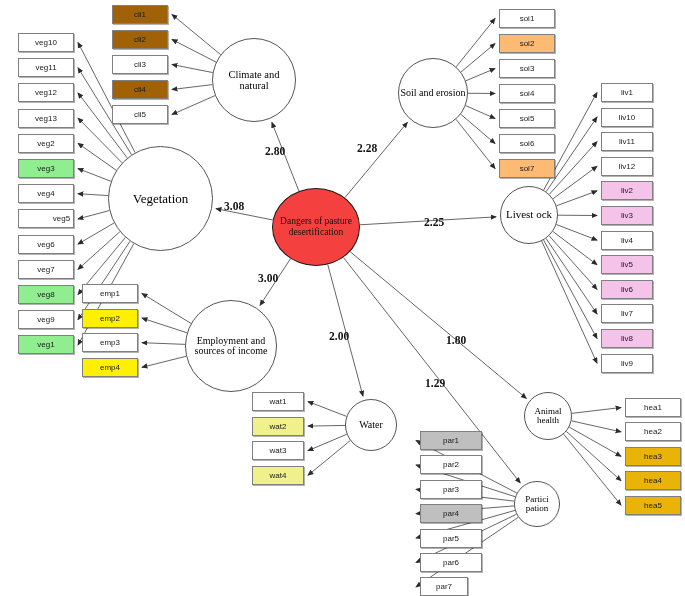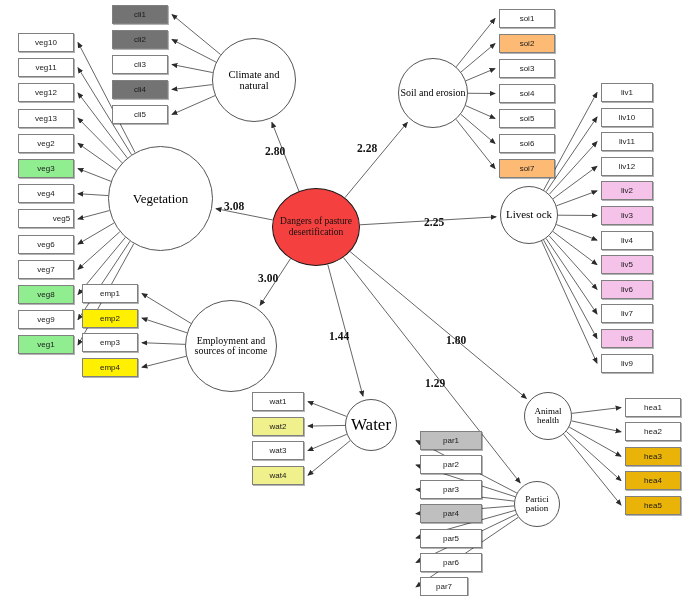--- a/index.html
+++ b/index.html
@@ -11,21 +11,21 @@
     position:absolute;box-sizing:border-box;
     border:1px solid #808080;background:#ffffff;
     font-family:"Liberation Sans", sans-serif;
     font-size:8px;color:#1a1a1a;
     display:flex;align-items:center;justify-content:center;
     box-shadow:1px 1px 0 rgba(0,0,0,0.30);
     height:19px;
   }
   .ind.c-green  {background:#90EE90;}
   .ind.c-bgreen {background:#eab308;}
-  .ind.c-orange {background:#737373;}
+  .ind.c-orange {background:#a16207;}
   .ind.c-yellow {background:#FFF000;}
   .ind.c-lyellow{background:#F0F08C;}
   .ind.c-blue   {background:#fdba74;}
   .ind.c-pink   {background:#F5C2EA;}
   .ind.c-gray   {background:#BFBFBF;}
 
   .lat{
     position:absolute;box-sizing:border-box;border:1px solid #555;
     border-radius:50%;background:#ffffff;
     display:flex;align-items:center;justify-content:center;text-align:center;
@@ -134,36 +134,36 @@
   </div>
   <div class="lat" id="lat-soil" style="left:398px;top:58px;width:70px;height:70px;font-size:10px;">
     <span>Soil and erosion</span>
   </div>
   <div class="lat" id="lat-livestock" style="left:500px;top:186px;width:58px;height:58px;font-size:11px;">
     <span>Livest ock</span>
   </div>
   <div class="lat" id="lat-employment" style="left:185px;top:300px;width:92px;height:92px;font-size:10px;">
     <span>Employment and sources of income</span>
   </div>
-  <div class="lat" id="lat-water" style="left:345px;top:399px;width:52px;height:52px;font-size:17px;">
+  <div class="lat" id="lat-water" style="left:345px;top:399px;width:52px;height:52px;font-size:10px;">
     <span>Water</span>
   </div>
   <div class="lat" id="lat-health" style="left:524px;top:392px;width:48px;height:48px;font-size:9px;">
     <span>Animal health</span>
   </div>
   <div class="lat" id="lat-participation" style="left:514px;top:481px;width:46px;height:46px;font-size:9px;">
     <span>Partici pation</span>
   </div>
 
   <div class="coef" style="left:265px;top:145px;">2.80</div>
   <div class="coef" style="left:357px;top:142px;">2.28</div>
   <div class="coef" style="left:224px;top:200px;">3.08</div>
   <div class="coef" style="left:424px;top:216px;">2.25</div>
   <div class="coef" style="left:258px;top:272px;">3.00</div>
-  <div class="coef" style="left:329px;top:330px;">1.44</div>
+  <div class="coef" style="left:329px;top:330px;">2.00</div>
   <div class="coef" style="left:446px;top:334px;">1.80</div>
   <div class="coef" style="left:425px;top:377px;">1.29</div>
 
   <div id="indicator-layer">
       <div class="ind " style="left: 18px; top: 33px; width: 56px;">veg10</div>
       <div class="ind " style="left: 18px; top: 58.2px; width: 56px;">veg11</div>
       <div class="ind " style="left: 18px; top: 83.4px; width: 56px;">veg12</div>
       <div class="ind " style="left: 18px; top: 108.6px; width: 56px;">veg13</div>
       <div class="ind " style="left: 18px; top: 133.8px; width: 56px;">veg2</div>
       <div class="ind c-green" style="left: 18px; top: 159px; width: 56px;">veg3</div>

